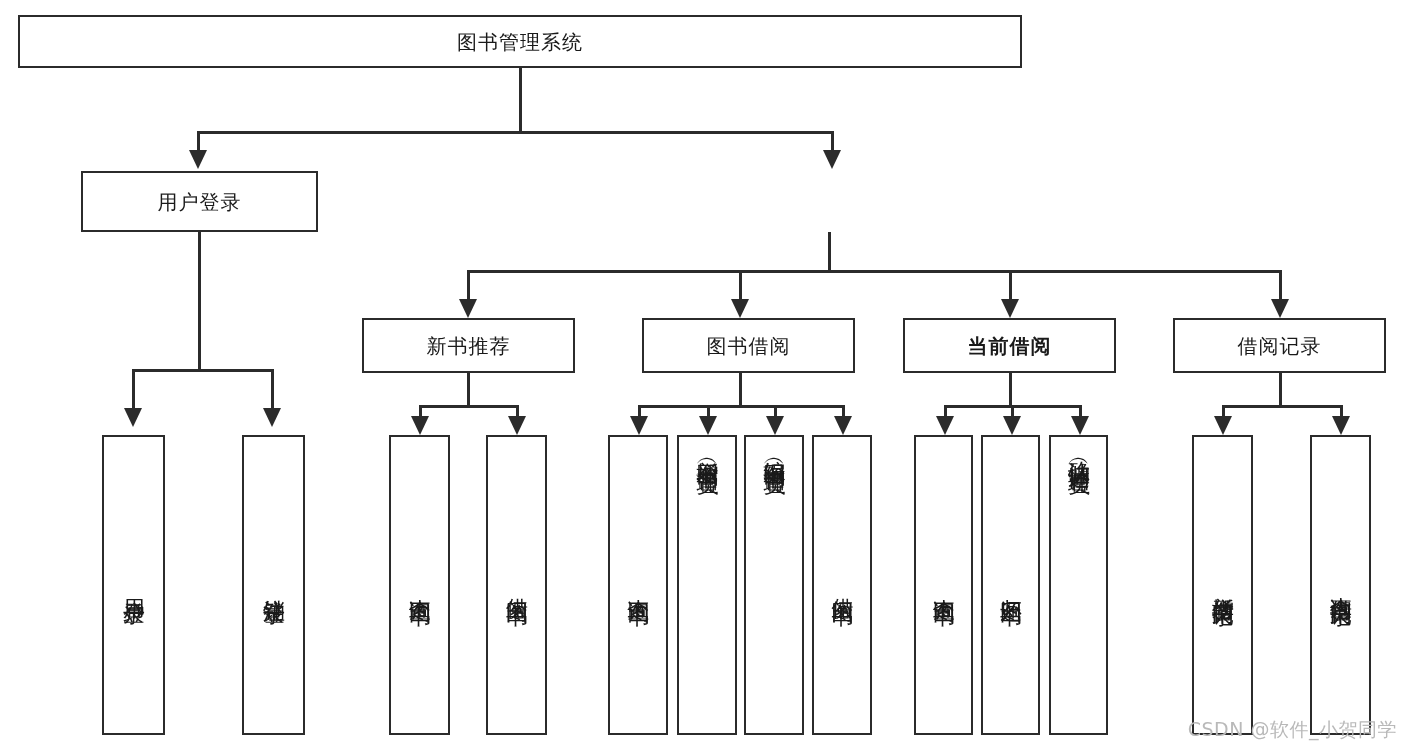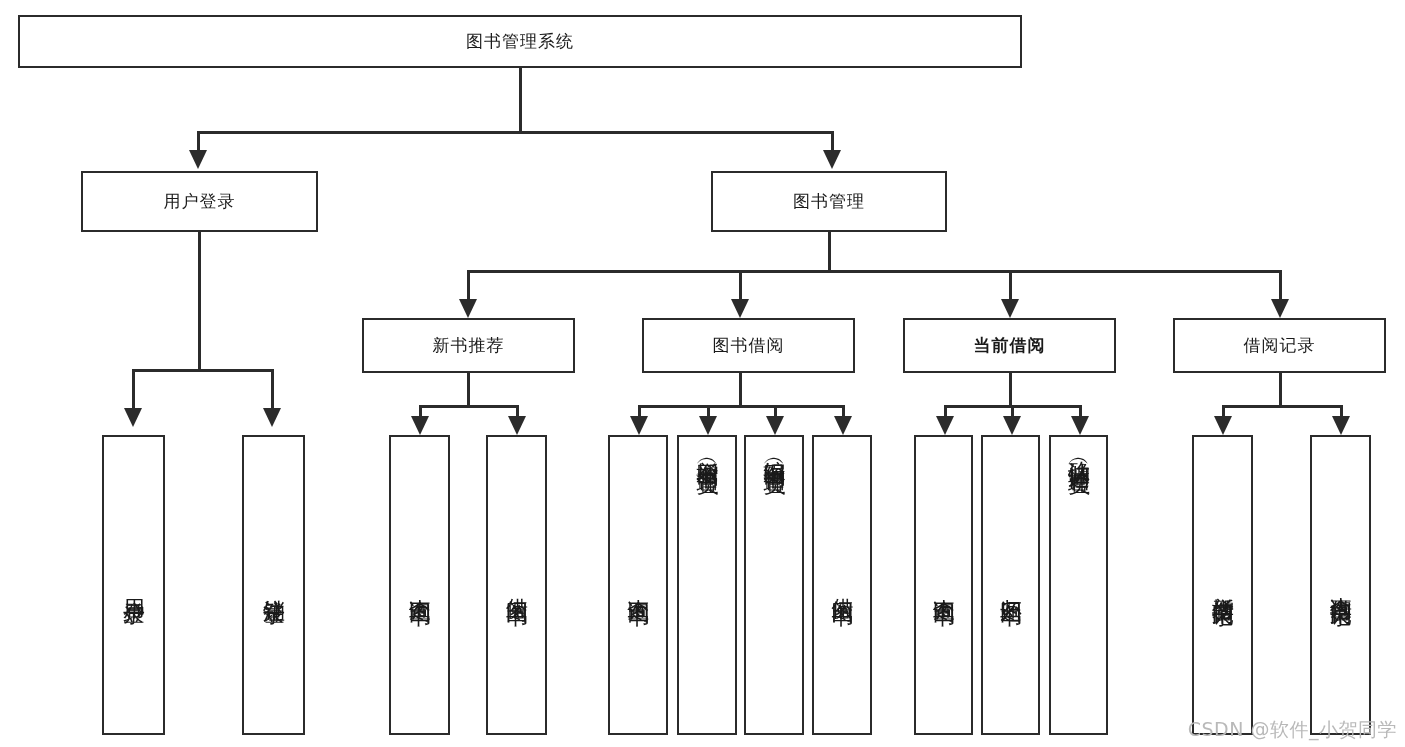--- a/index.html
+++ b/index.html
@@ -22,21 +22,21 @@
     position: absolute;
     box-sizing: border-box;
     border: 2.5px solid #2b2b2b;
     background: #ffffff;
     display: flex;
     align-items: center;
     justify-content: center;
     color: #1a1a1a;
   }
   .node-h .node-label {
-    font-size: 17px;
+    font-size: 20px;
     line-height: 1.1;
     letter-spacing: 1px;
     white-space: nowrap;
   }
   .node-v {
     align-items: flex-start;
     justify-content: center;
     padding-top: 6px;
   }
   .node-v .node-label {
@@ -87,23 +87,20 @@
 
   <div class="edge edge-h" style="left:197px; top:131px; width:636px; height:2.5px;"></div>
 
   <div class="edge edge-v" style="left:197px; top:131px; height:26px;"></div>
   <div class="arrow" style="left:189px; top:150px;"></div>
   <div class="edge edge-v" style="left:831px; top:131px; height:26px;"></div>
   <div class="arrow" style="left:823px; top:150px;"></div>
 
   <div class="node node-h" style="left:81px; top:171px; width:237px; height:61px;">
     <span class="node-label">用户登录</span>
-  </div>
-  <div class="node node-h" style="left:711px; top:171px; width:236px; height:61px;">
-    <span class="node-label">图书管理</span>
   </div>
 
   <div class="edge edge-v" style="left:198px; top:232px; height:137px;"></div>
   <div class="edge edge-h" style="left:132px; top:369px; width:139px; height:2.5px;"></div>
   <div class="edge edge-v" style="left:132px; top:369px; height:40px;"></div>
   <div class="arrow" style="left:124px; top:408px;"></div>
   <div class="edge edge-v" style="left:271px; top:369px; height:40px;"></div>
   <div class="arrow" style="left:263px; top:408px;"></div>
 
   <div class="edge edge-v" style="left:828px; top:232px; height:38px;"></div>

